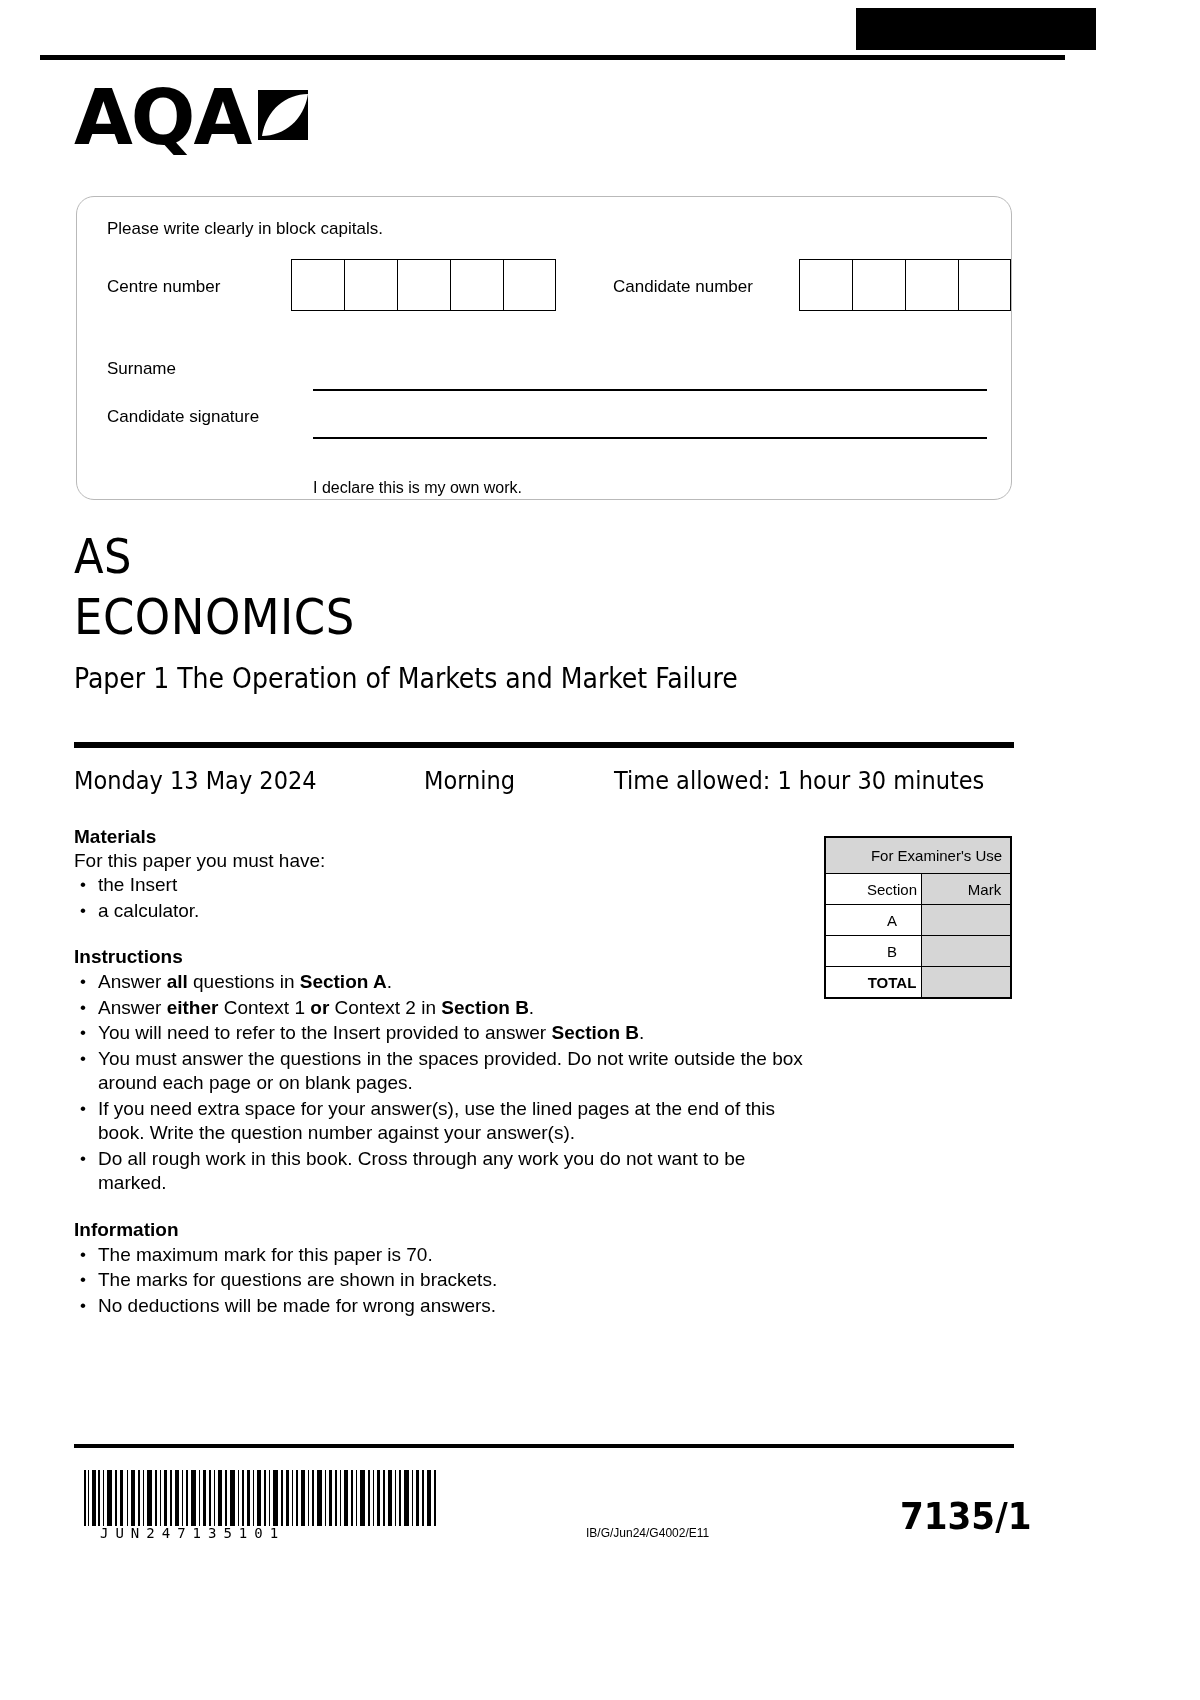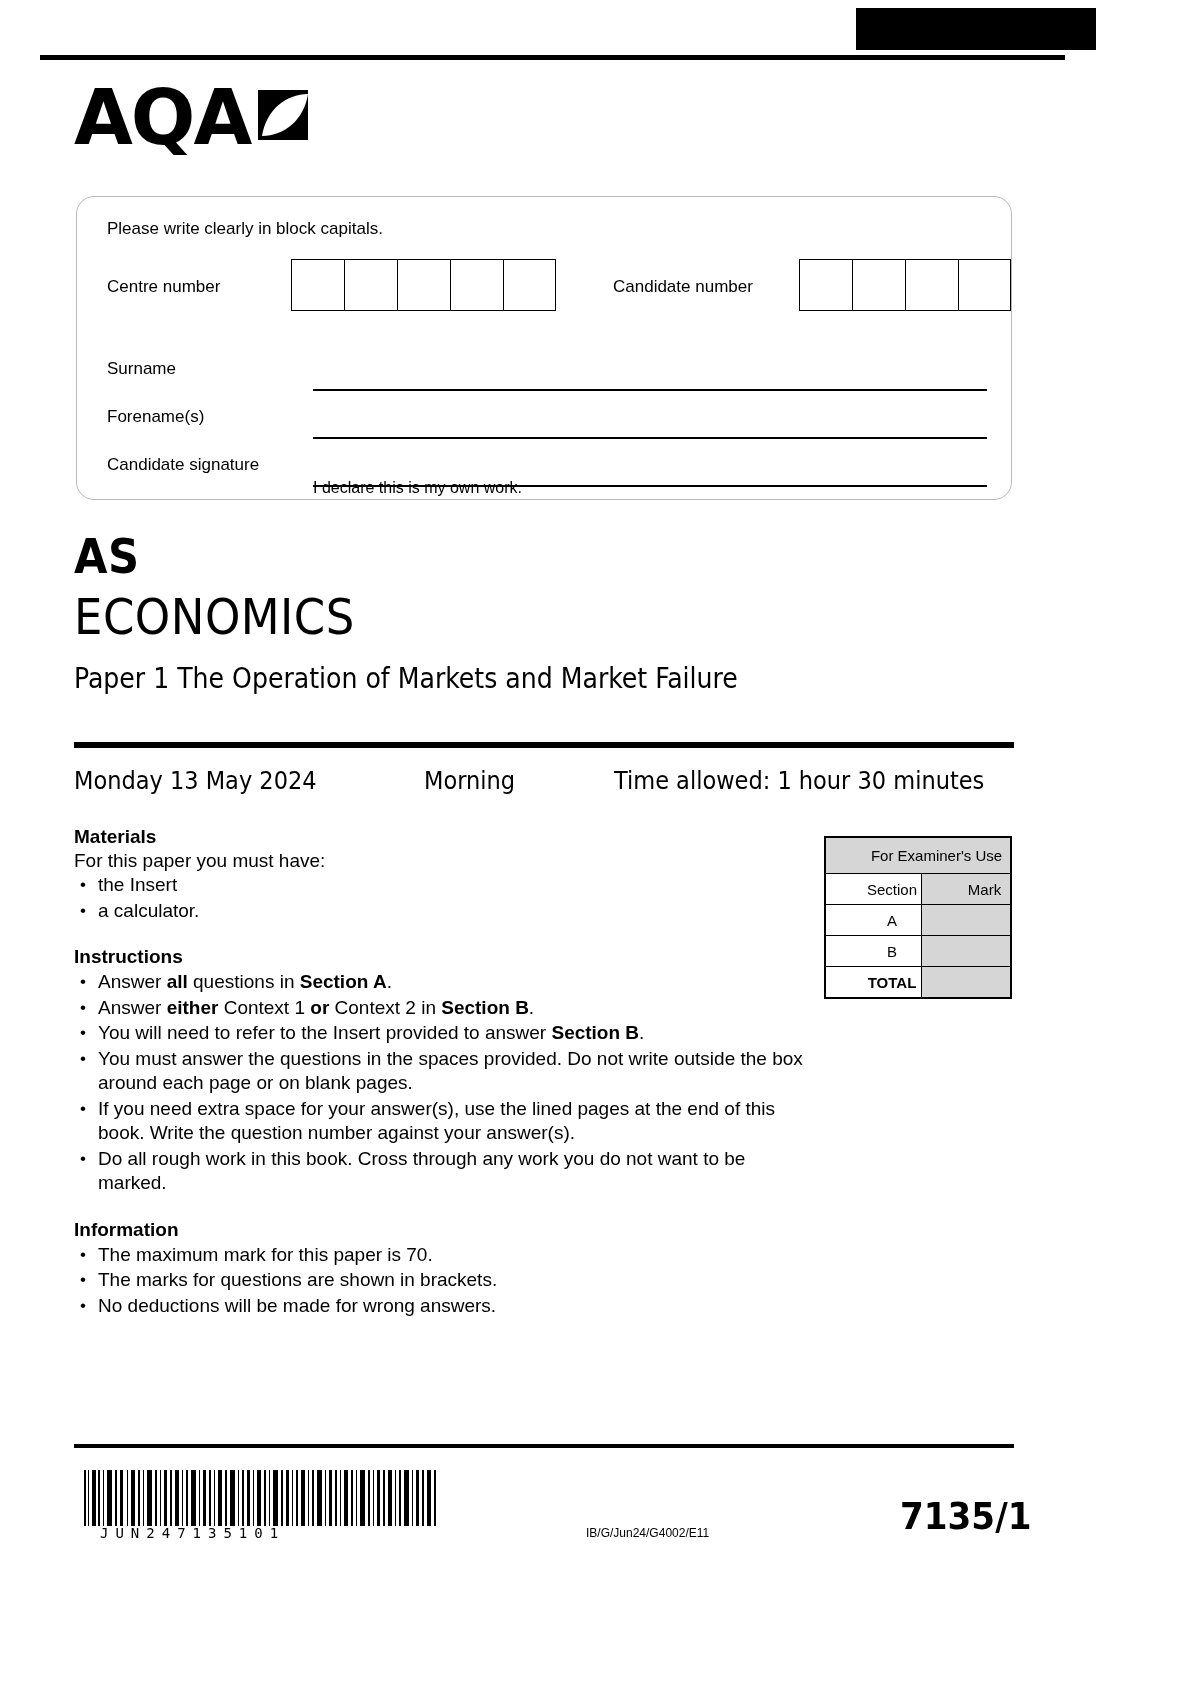--- a/index.html
+++ b/index.html
@@ -71,21 +71,21 @@
   }
   .declare {
     position: absolute; left: 236px; top: 282px;
     font-size: 16px;
   }
 
   
   .qual-level {
     position: absolute; left: 74px; top: 528px;
     font-family: "DejaVu Sans Condensed", "Liberation Sans Narrow", "Liberation Sans", sans-serif;
-    font-size: 48px; font-weight: 700; letter-spacing: 0.5px;
+    font-size: 48px; font-weight: 400; letter-spacing: 0.5px;
   }
   .qual-subject {
     position: absolute; left: 74px; top: 588px;
     font-family: "DejaVu Sans Condensed", "Liberation Sans Narrow", "Liberation Sans", sans-serif;
     font-size: 50px; font-weight: 400; letter-spacing: 0.5px;
   }
   .qual-paper {
     position: absolute; left: 74px; top: 662px;
     font-family: "DejaVu Sans Condensed", "Liberation Sans Narrow", "Liberation Sans", sans-serif;
     font-size: 28px; font-weight: 400;
@@ -198,24 +198,20 @@
         <span class="cell"></span>
         <span class="cell"></span>
         <span class="cell"></span>
         <span class="cell"></span>
       </span>
     </div>
 
     <div class="name-rows">
       <div class="name-row">
         <span class="nm-label">Surname</span>
-        <span class="nm-line"></span>
-      </div>
-      <div class="name-row">
-        <span class="nm-label">Forename(s)</span>
         <span class="nm-line"></span>
       </div>
       <div class="name-row">
         <span class="nm-label">Candidate signature</span>
         <span class="nm-line"></span>
       </div>
     </div>
 
     <div class="declare">I declare this is my own work.</div>
   </div>

